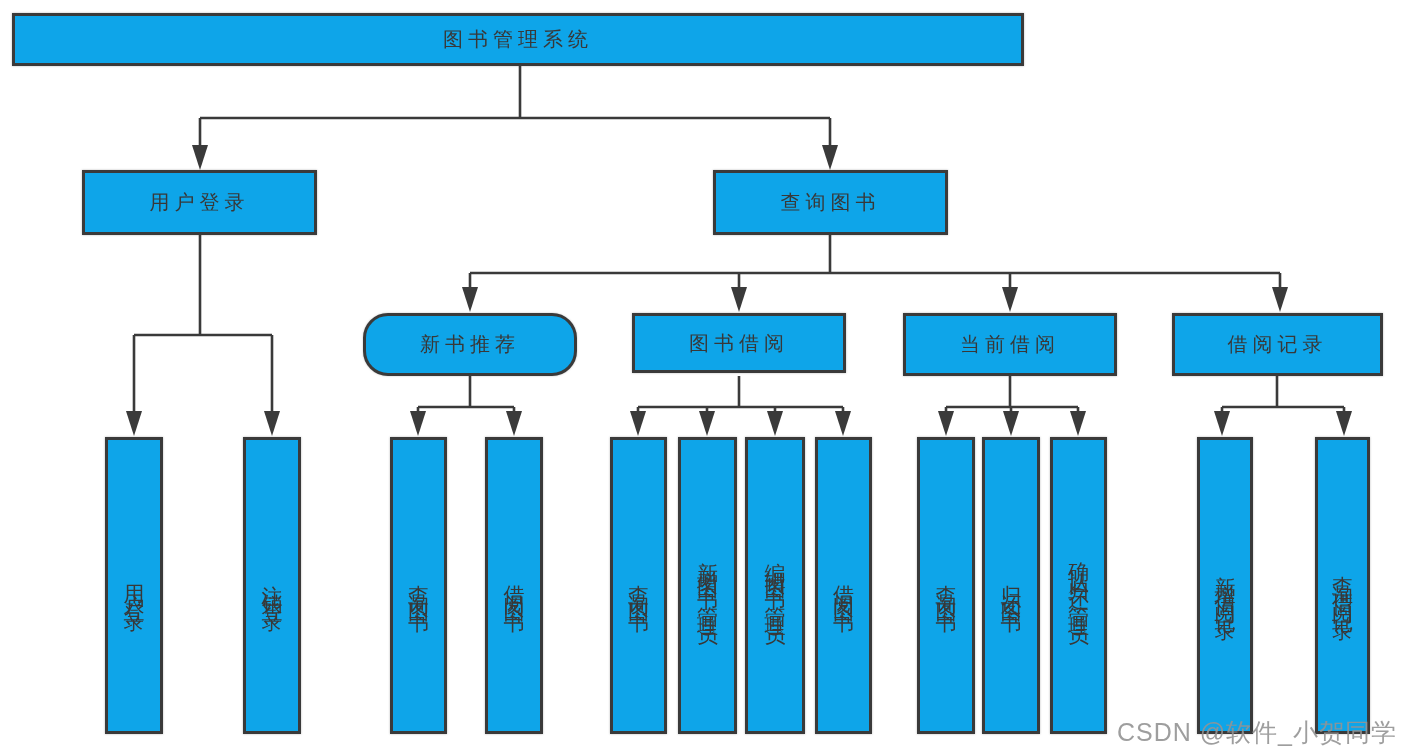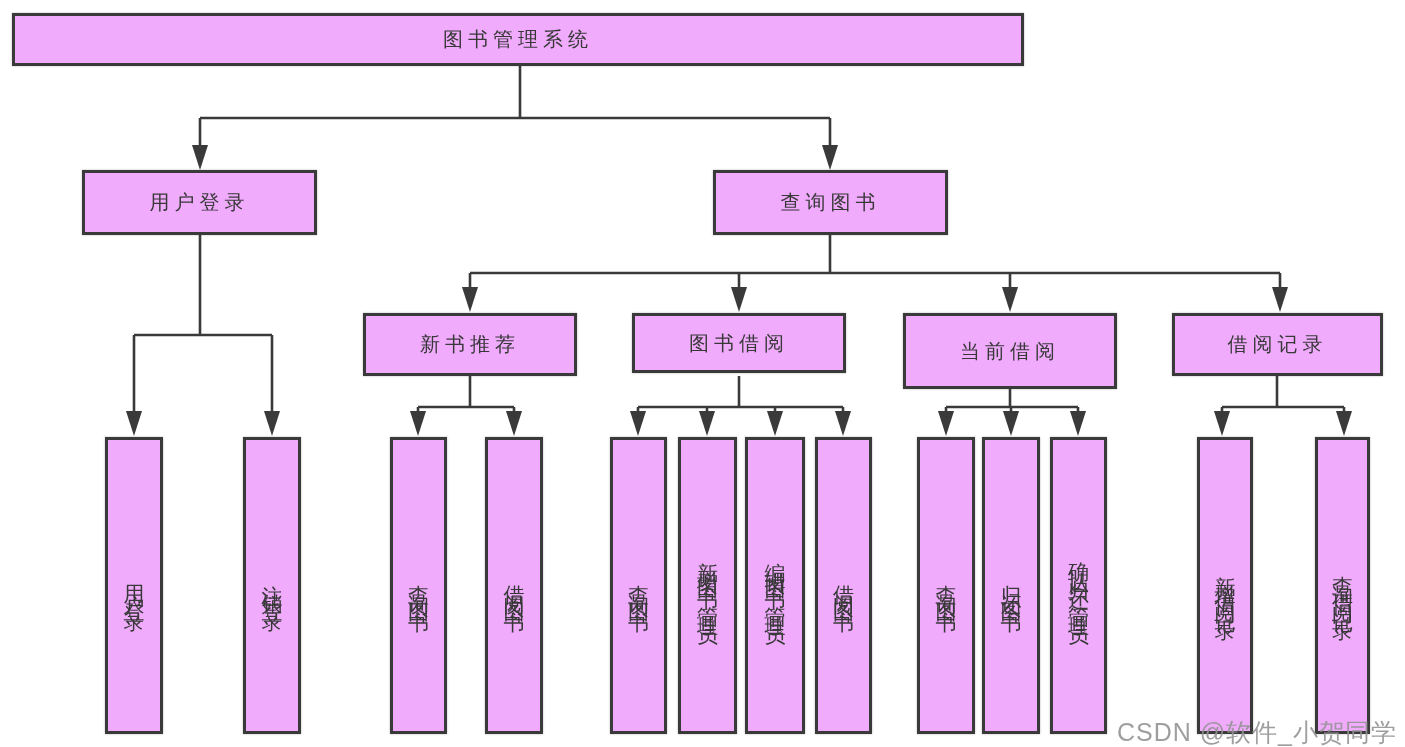--- a/index.html
+++ b/index.html
@@ -20,21 +20,21 @@
     position: absolute;
     left: 0;
     top: 0;
     width: 1405px;
     height: 747px;
   }
   .box {
     position: absolute;
     box-sizing: border-box;
     border: 3px solid #3a3a3a;
-    background: #f0abfc;
+    background: #0ea5e9;
     display: flex;
     align-items: center;
     justify-content: center;
     box-shadow: 0 0 2px rgba(60,60,60,0.35);
   }
   .box.h span {
     font-size: 20px;
     letter-spacing: 5px;
     white-space: nowrap;
     color: #383838;
@@ -132,27 +132,27 @@
     <span>图书管理系统</span>
   </div>
 
   <div class="box h" style="left:82px; top:170px; width:235px; height:65px;">
     <span>用户登录</span>
   </div>
   <div class="box h" style="left:713px; top:170px; width:235px; height:65px;">
     <span>查询图书</span>
   </div>
 
-  <div class="box h" style="left:363px; top:313px; width:214px; height:63px;">
+  <div class="box h" style="left:363px; top:313px; width:214px; height:63px;border-radius:25px;">
     <span>新书推荐</span>
   </div>
   <div class="box h" style="left:632px; top:313px; width:214px; height:60px;">
     <span>图书借阅</span>
   </div>
-  <div class="box h" style="left:903px; top:313px; width:214px; height:76px;">
+  <div class="box h" style="left:903px; top:313px; width:214px; height:63px;">
     <span>当前借阅</span>
   </div>
   <div class="box h" style="left:1172px; top:313px; width:211px; height:63px;">
     <span>借阅记录</span>
   </div>
 
   <div class="box v" style="left:105px; top:437px; width:58px; height:297px;">
     <span>用户登录</span>
   </div>
   <div class="box v" style="left:243px; top:437px; width:58px; height:297px;">

